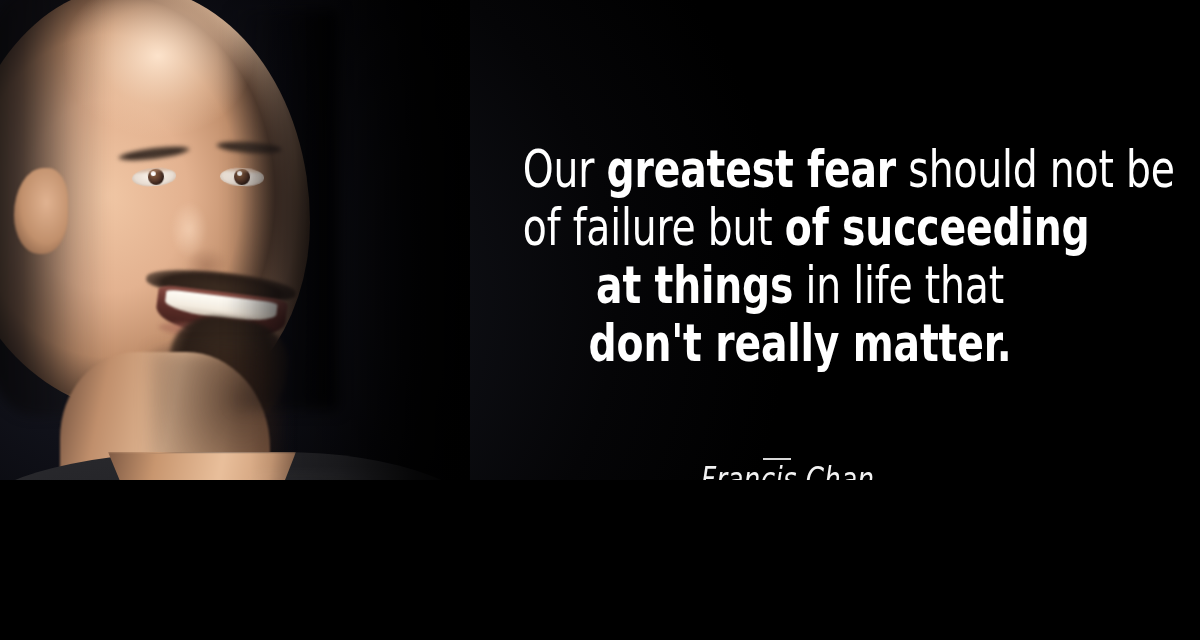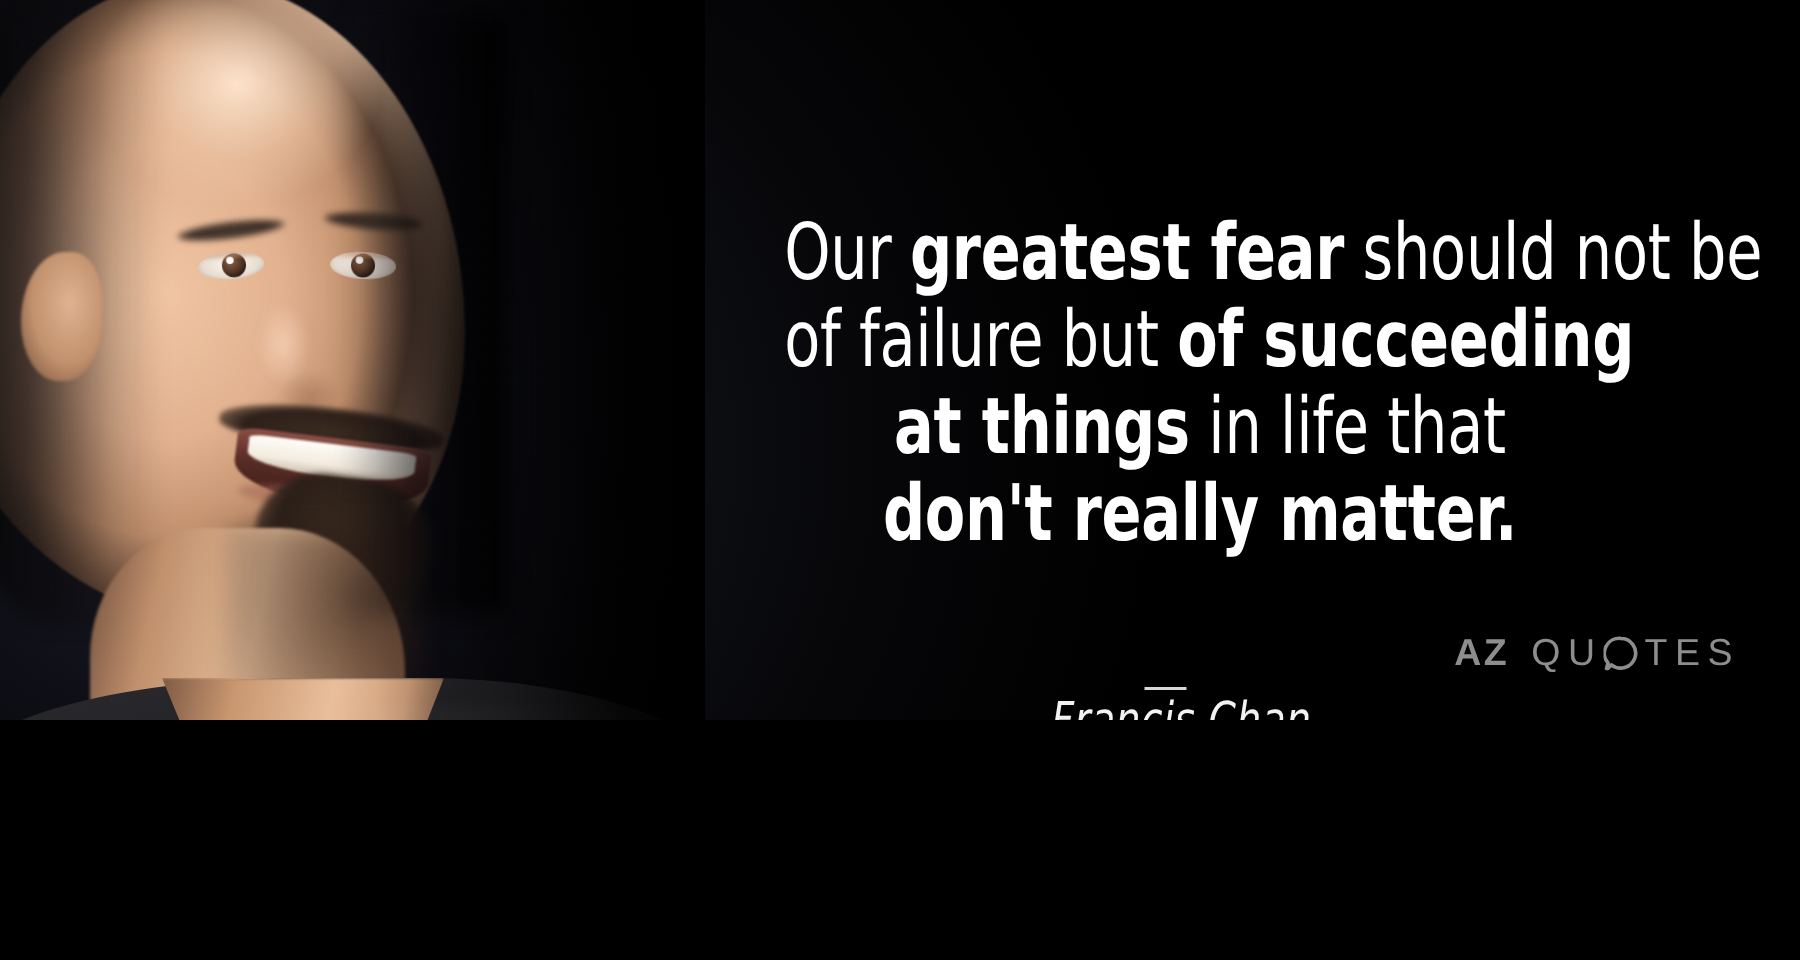--- a/index.html
+++ b/index.html
@@ -399,24 +399,14 @@
     <div class="quote-line">
       <span class="b">don't really matter.</span>
     </div>
   </div>
 
   <div class="attribution">
     <span class="attr-dash"></span>
     <span class="attr-name">Francis Chan</span>
   </div>
 
-  <div class="watermark">
-    <span class="wm-az">AZ</span>
-    <span class="wm-q">QU</span>
-    <span class="wm-bubble">
-      <svg width="23" height="23" viewBox="0 0 23 23" aria-hidden="true">
-        <path d="M11.5 1.6 a9.9 9.9 0 1 1 -6.2 17.6 l-2.6 2.6 a0.4 0.4 0 0 1 -0.66 -0.42 l1.0 -3.4 A9.9 9.9 0 0 1 11.5 1.6 Z" fill="none" stroke="#8d8d8d" stroke-width="2.4" stroke-linejoin="round"></path>
-      </svg>
-    </span>
-    <span class="wm-rest">TES</span>
-  </div>
 
 </div>
 
 </body></html>

